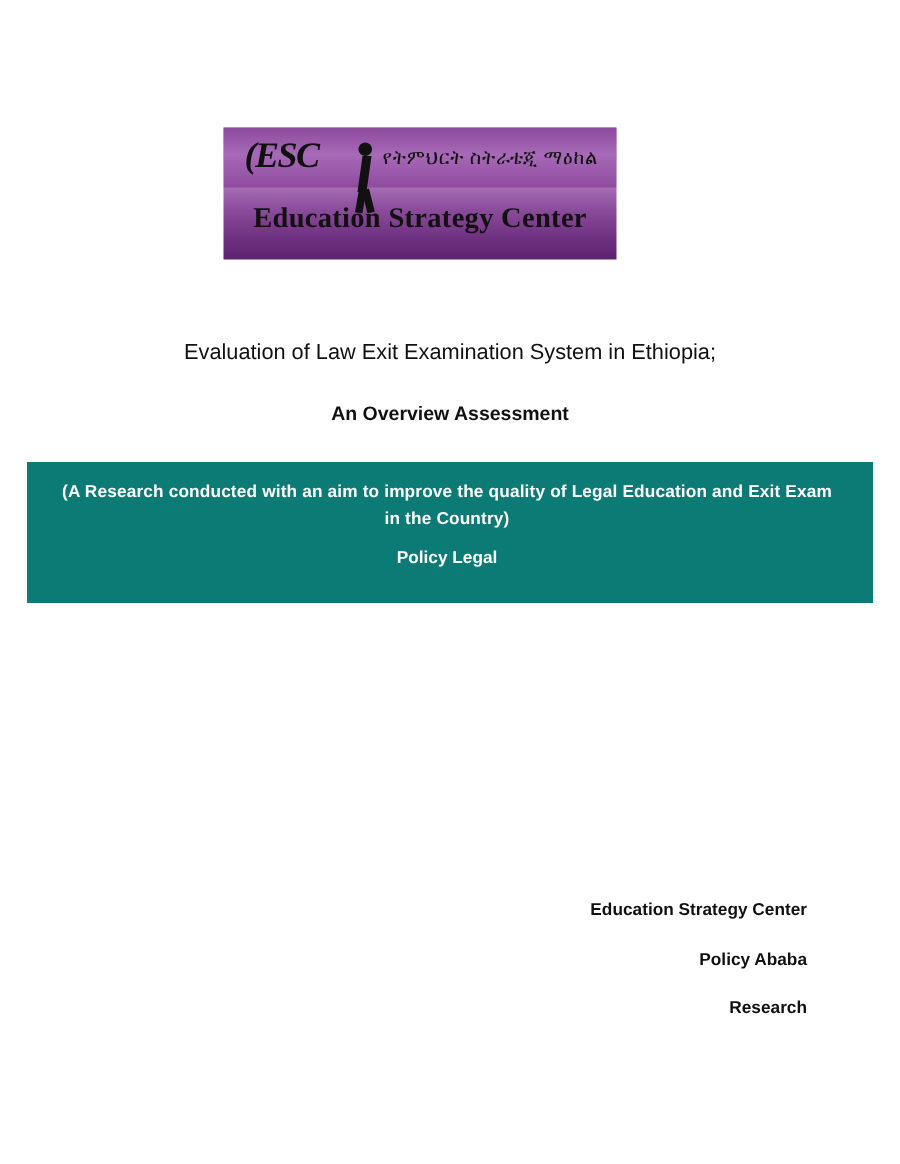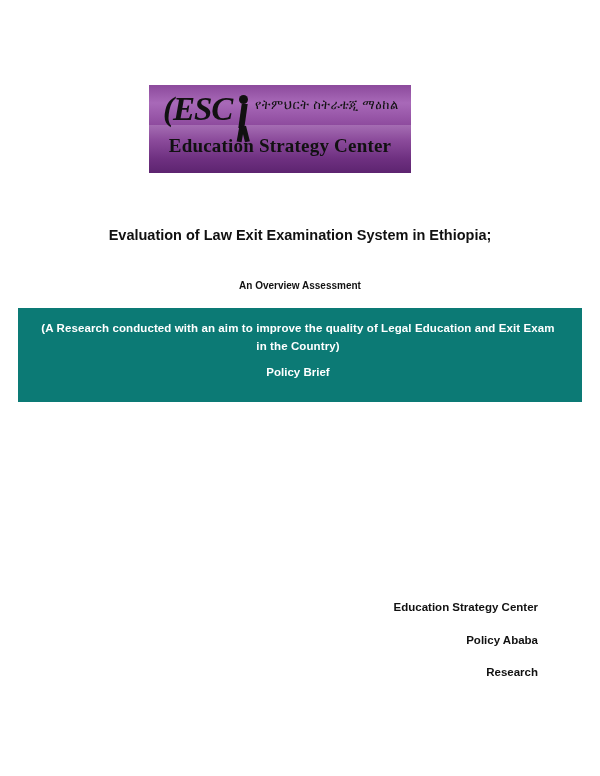--- a/index.html
+++ b/index.html
@@ -40,21 +40,21 @@
     position: absolute;
     left: 0; right: 0; top: 0;
     height: 40px;
     background: linear-gradient(180deg, #8c4a9c 0%, #a869b8 45%, #8e4b9e 100%);
   }
   .logo-esc {
     position: absolute;
     left: 14px;
     top: 6px;
     font-family: "Liberation Serif", serif;
-    font-size: 33px;
+    font-size: 24px;
     font-weight: bold;
     font-style: italic;
     color: #111111;
     letter-spacing: -1px;
   }
   .logo-amharic {
     position: absolute;
     left: 106px;
     top: 12px;
     font-family: "Liberation Serif", serif;
@@ -119,33 +119,32 @@
   }
 
   
   .doc-title {
     position: absolute;
     left: 30px;
     top: 227px;
     width: 540px;
     text-align: center;
     font-size: 14.5px;
-    font-weight: bold;
+    font-weight: normal;
     color: #111111;
   }
   .doc-subtitle {
     position: absolute;
     left: 30px;
     top: 268px;
     width: 540px;
     text-align: center;
-    font-size: 10px;
-    font-weight: bold;
-    color: #111111;
-    margin-top: 12px;
+    font-size: 13px;
+    font-weight: bold;
+    color: #111111;
   }
 
   
   .banner {
     position: absolute;
     left: 18px;
     top: 308px;
     width: 564px;
     background: #0c7a75;
     color: #ffffff;
@@ -202,21 +201,21 @@
       <div class="logo-amharic">የትምህርት ስትራቴጂ ማዕከል</div>
       <div class="logo-name">Education Strategy Center</div>
     </div>
   </div>
 
   <div class="doc-title">Evaluation of Law Exit Examination System in Ethiopia;</div>
   <div class="doc-subtitle">An Overview Assessment</div>
 
   <div class="banner">
     <div class="banner-line">(A Research conducted with an aim to improve the quality of Legal Education  and Exit Exam in the Country)</div>
-    <div class="banner-policy">Policy Brief</div>
+    <div class="banner-policy">Policy Legal</div>
   </div>
 
   <div class="org-block">
     <div class="org-line">Education Strategy Center</div>
     <div class="org-line">Policy Ababa</div>
     <div class="org-line">Research</div>
   </div>
 
 </div>
 

